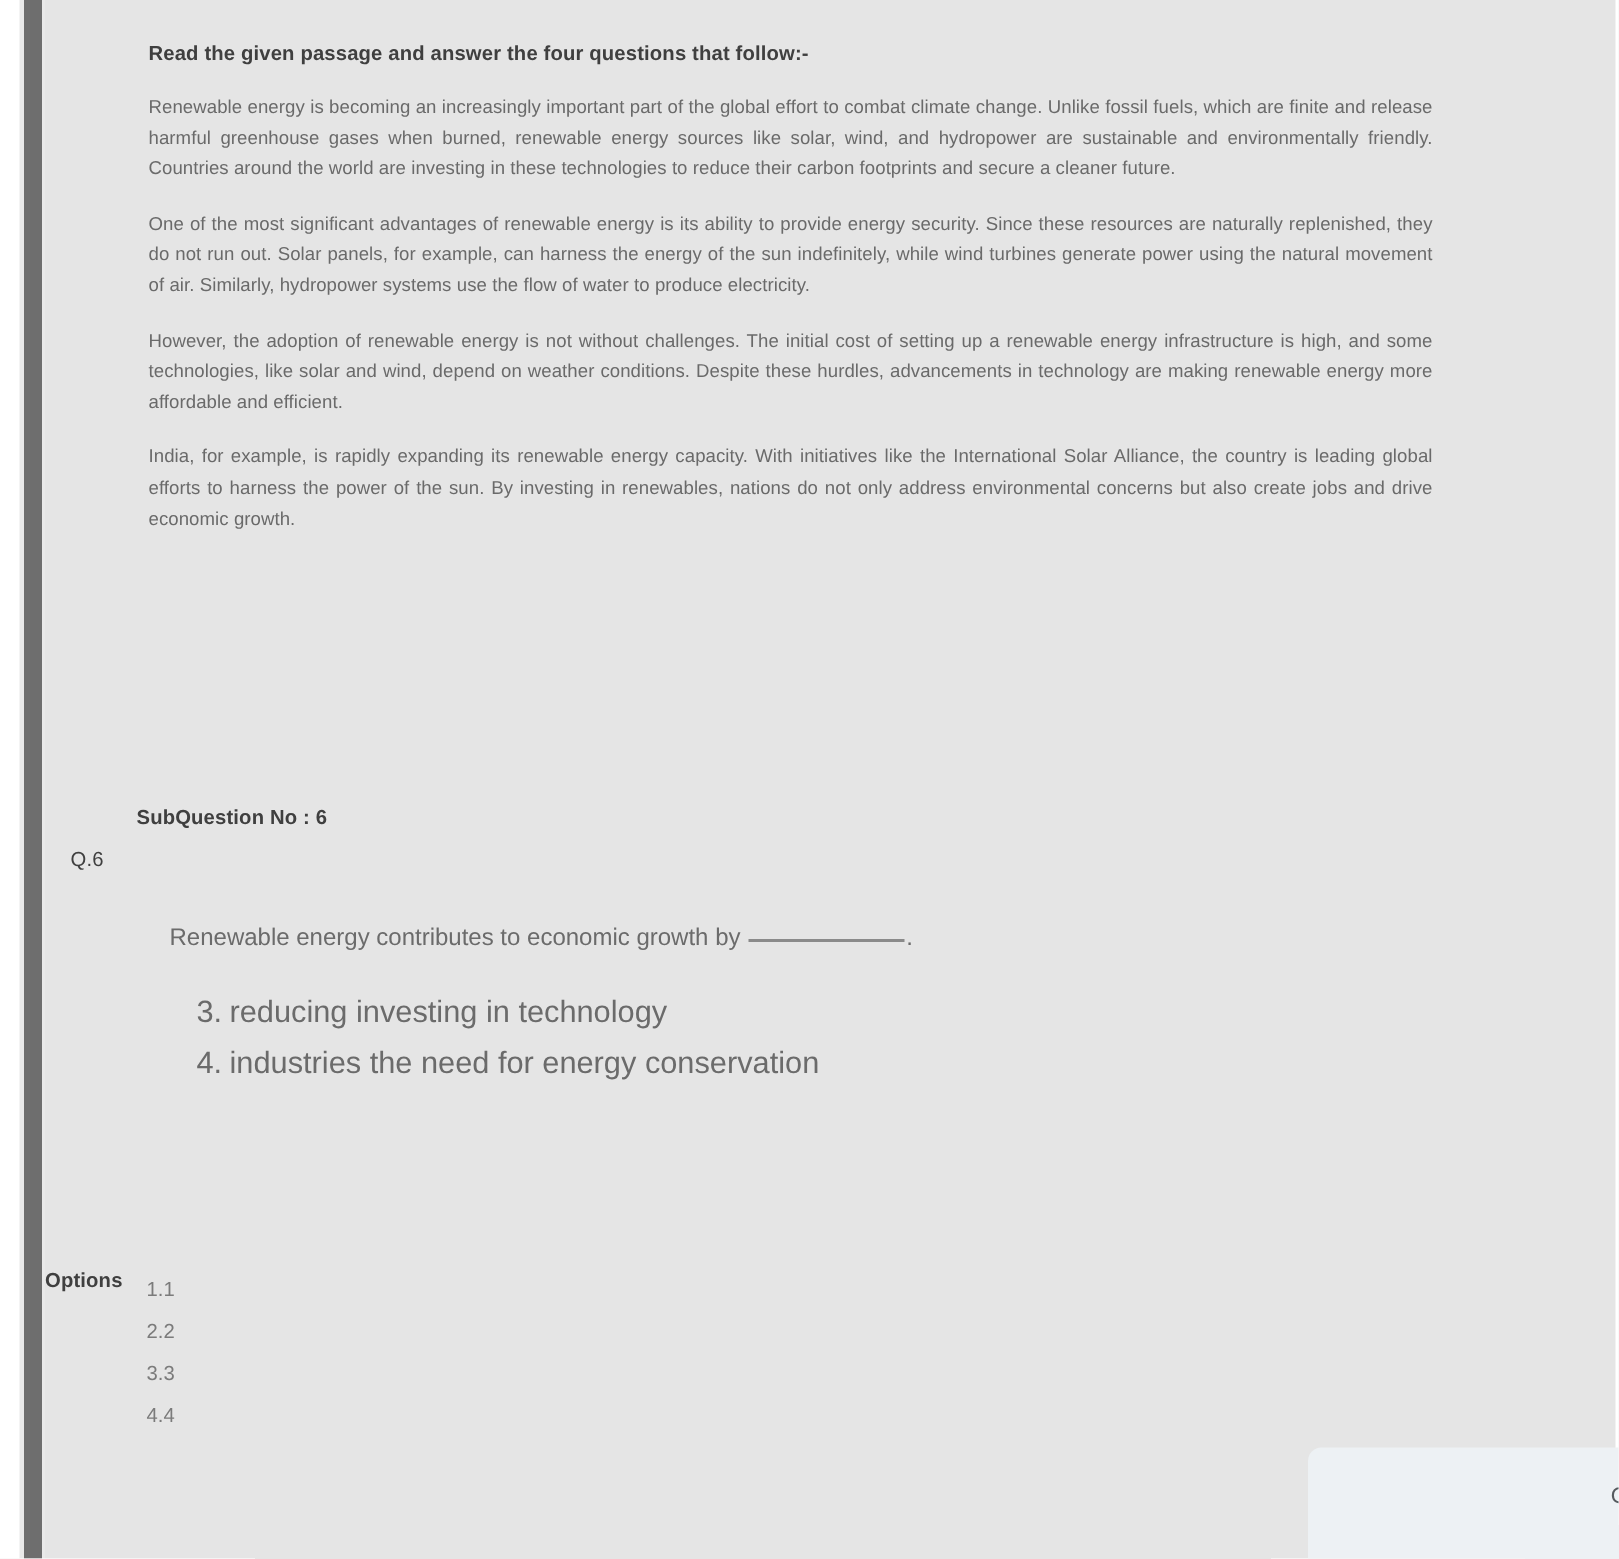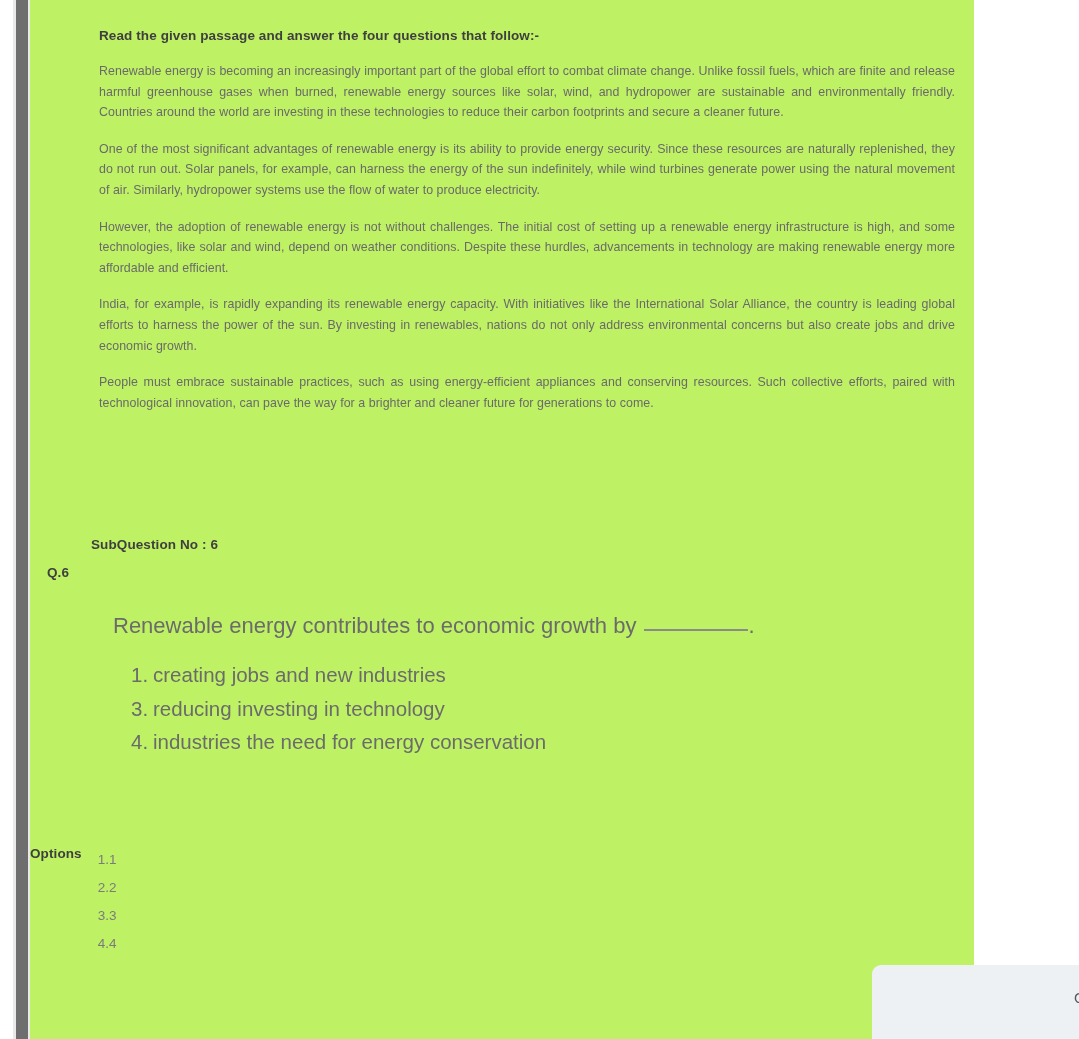--- a/index.html
+++ b/index.html
@@ -41,23 +41,23 @@
     width: 13px;
     height: 1039px;
     background: #ffffff;
   }
 
   
   #page-sheet {
     position: absolute;
     left: 30px;
     top: 0;
-    width: 944px;
-    height: 1039px;
-    background: #bef264;
+    width: 1047px;
+    height: 1039px;
+    background: #e5e5e5;
   }
 
   
   #passage-block {
     position: absolute;
     left: 69px;
     top: 28px;
     width: 856px;
   }
   #passage-heading {
@@ -84,34 +84,34 @@
     font-size: 13.5px;
     font-weight: bold;
     color: #3f3f3f;
     letter-spacing: 0.1px;
   }
   #question-no {
     position: absolute;
     left: 17px;
     top: 565px;
     font-size: 13.5px;
-    font-weight: bold;
+    font-weight: normal;
     color: #3f3f3f;
     letter-spacing: 0.1px;
   }
 
   
   #question-body {
     position: absolute;
     left: 83px;
     top: 612px;
     width: 800px;
   }
   #question-stem {
-    font-size: 22px;
+    font-size: 16px;
     line-height: 28px;
     color: #6b6b6b;
     margin: 0 0 18px 0;
     font-weight: 400;
   }
   .blank-line {
     display: inline-block;
     width: 104px;
     border-bottom: 2px solid #8a8a8a;
     vertical-align: 2px;
@@ -200,31 +200,29 @@
 <div id="scroll-thumb"></div>
 
 <div id="page-sheet">
 
   <div id="passage-block">
     <div id="passage-heading">Read the given passage and answer the four questions that follow:-</div>
     <p class="passage-para">Renewable energy is becoming an increasingly important part of the global effort to combat climate change. Unlike fossil fuels, which are finite and release harmful greenhouse gases when burned, renewable energy sources like solar, wind, and hydropower are sustainable and environmentally friendly. Countries around the world are investing in these technologies to reduce their carbon footprints and secure a cleaner future.</p>
     <p class="passage-para">One of the most significant advantages of renewable energy is its ability to provide energy security. Since these resources are naturally replenished, they do not run out. Solar panels, for example, can harness the energy of the sun indefinitely, while wind turbines generate power using the natural movement of air. Similarly, hydropower systems use the flow of water to produce electricity.</p>
     <p class="passage-para">However, the adoption of renewable energy is not without challenges. The initial cost of setting up a renewable energy infrastructure is high, and some technologies, like solar and wind, depend on weather conditions. Despite these hurdles, advancements in technology are making renewable energy more affordable and efficient.</p>
     <p class="passage-para">India, for example, is rapidly expanding its renewable energy capacity. With initiatives like the International Solar Alliance, the country is leading global efforts to harness the power of the sun. By investing in renewables, nations do not only address environmental concerns but also create jobs and drive economic growth.</p>
-    <p class="passage-para">People must embrace sustainable practices, such as using energy-efficient appliances and conserving resources. Such collective efforts, paired with technological innovation, can pave the way for a brighter and cleaner future for generations to come.</p>
   </div>
 
   <div id="subquestion-no">SubQuestion No : 6</div>
   <div id="question-no">Q.6</div>
 
   <div id="question-body">
     <div id="question-stem"><span>Renewable energy contributes to economic growth by </span><span class="blank-line"></span><span>.</span></div>
 
     <ul id="choice-list">
-      <li><span class="num">1.</span><span>creating jobs and new industries</span></li>
       <li><span class="num">3.</span><span>reducing investing in technology</span></li>
       <li><span class="num">4.</span><span>industries the need for energy conservation</span></li>
     </ul>
   </div>
 
   <div id="options-block">
     <div id="options-label">Options</div>
     <ul id="options-list">
       <li><span class="onum">1.</span><span>1</span></li>
       <li><span class="onum">2.</span><span>2</span></li>

